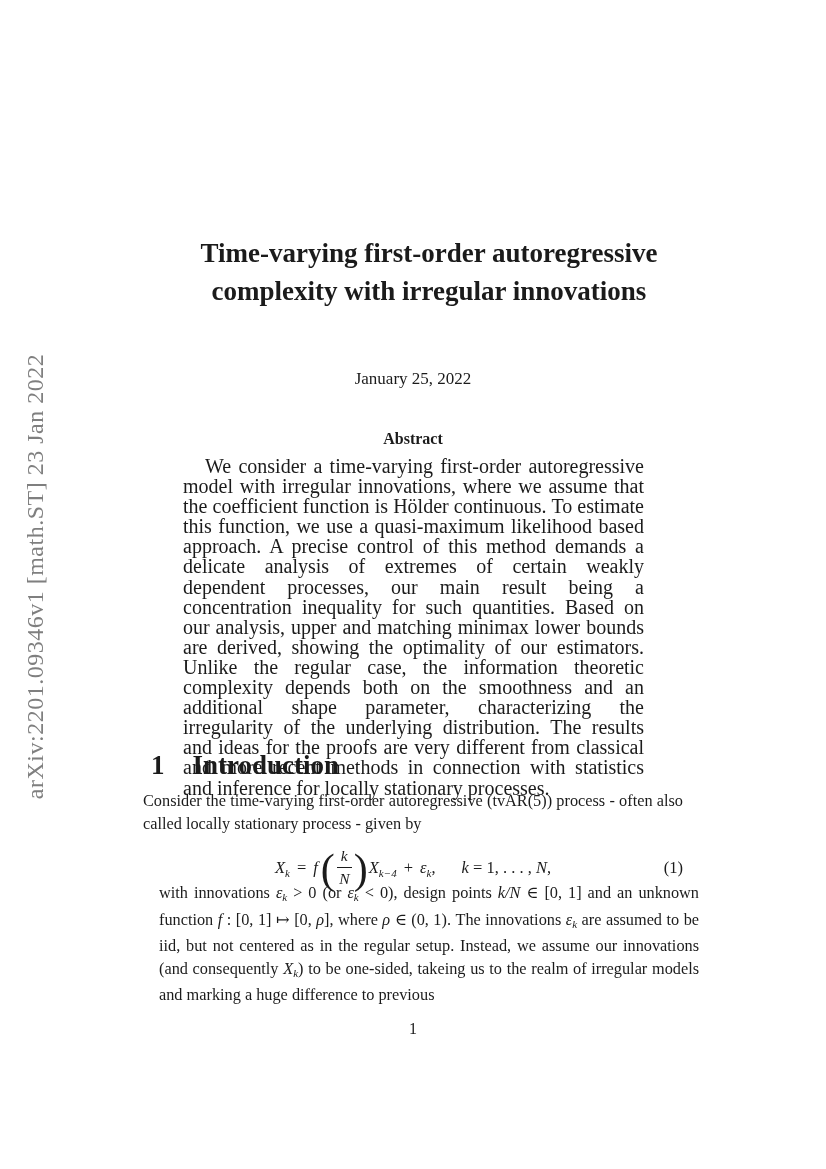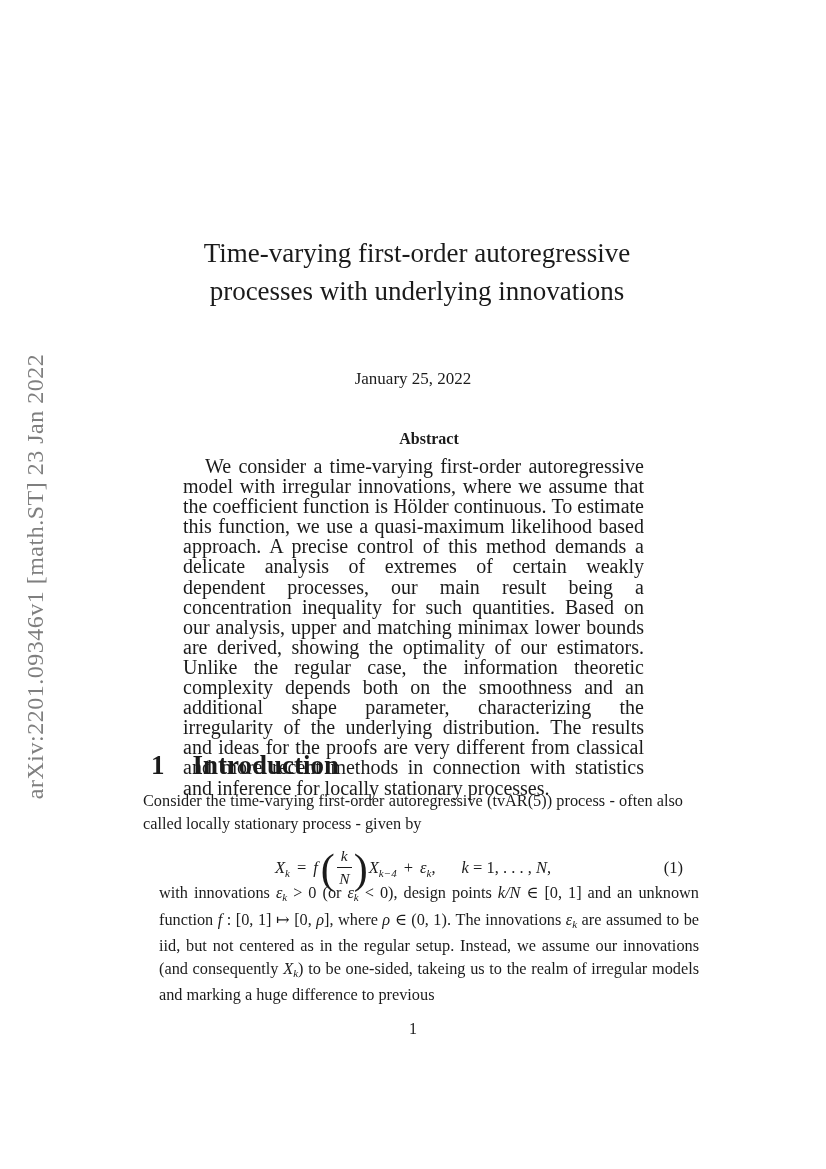--- a/index.html
+++ b/index.html
@@ -35,26 +35,26 @@
   .content {
     position: absolute;
     left: 143px;
     top: 0;
     width: 540px;
     height: 1169px;
   }
   .title {
     position: absolute;
     top: 234px;
-    left: 4px;
+    left: 16px;
     width: 540px;
     text-align: center;
     font-size: 27px;
     line-height: 38px;
-    font-weight: 400;
+    font-weight: 700;
     margin: 0;
   }
   .title span { display: block; }
   .authors {
     position: absolute;
     top: 328px;
     left: 0;
     width: 540px;
     text-align: center;
     font-size: 17px;
@@ -65,21 +65,21 @@
     top: 368px;
     left: 0;
     width: 540px;
     text-align: center;
     font-size: 17px;
     line-height: 22px;
   }
   .abstract-heading {
     position: absolute;
     top: 430px;
-    left: 16px;
+    left: 0;
     width: 540px;
     text-align: center;
     font-size: 16px;
     font-weight: 700;
   }
   .abstract-body {
     position: absolute;
     top: 456px;
     left: 40px;
     width: 461px;
@@ -181,21 +181,21 @@
 <body>
 
 <div class="page">
 
   <div class="watermark">arXiv:2201.09346v1  [math.ST]  23 Jan 2022</div>
 
   <div class="content">
 
     <h1 class="title">
       <span>Time-varying first-order autoregressive</span>
-      <span>processes with underlying innovations</span>
+      <span>complexity with irregular innovations</span>
     </h1>
 
 
     <div class="date">January 25, 2022</div>
 
     <div class="abstract-heading">Abstract</div>
 
     <p class="abstract-body">We consider a time-varying first-order autoregressive model with irregular innovations, where we assume that the coefficient function is Hölder continuous. To estimate this function, we use a quasi-maximum likelihood based approach. A precise control of this method demands a delicate analysis of extremes of certain weakly dependent processes, our main result being a concentration inequality for such quantities. Based on our analysis, upper and matching minimax lower bounds are derived, showing the optimality of our estimators. Unlike the regular case, the information theoretic complexity depends both on the smoothness and an additional shape parameter, characterizing the irregularity of the underlying distribution. The results and ideas for the proofs are very different from classical and more recent methods in connection with statistics and inference for locally stationary processes.</p>
 
     <h2 class="section-heading">

